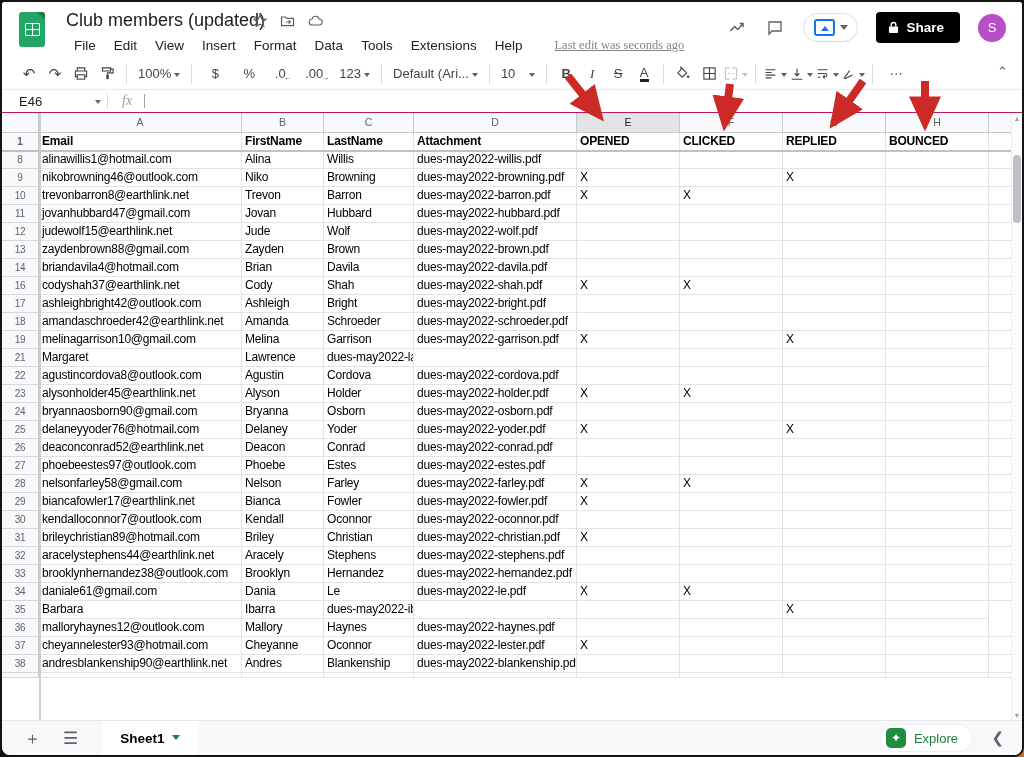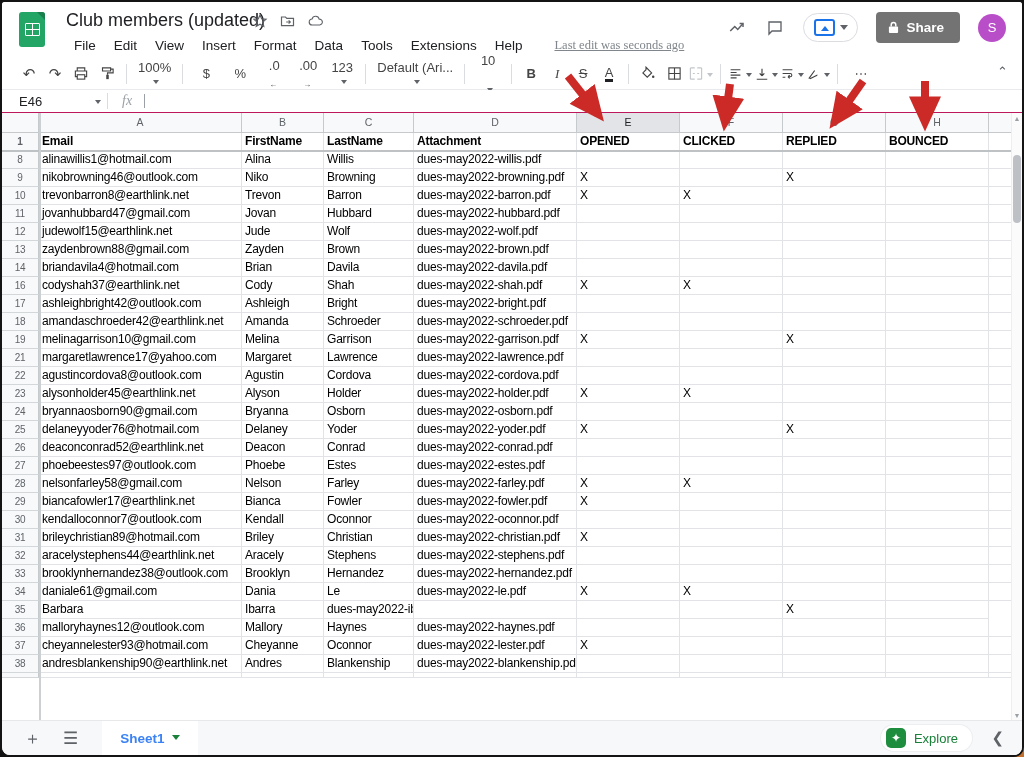--- a/index.html
+++ b/index.html
@@ -21,33 +21,33 @@
   .menubar{position:absolute;left:63px;top:34px;display:flex;gap:0;font-size:13.5px;color:#202124;}
   .menubar span{padding:2px 9px;border-radius:3px;}
   .last-edit{font-size:12.5px;color:#80868b;text-decoration:underline;margin-left:14px;padding-top:3px;font-family:Liberation Serif, serif;}
   .tb-right{position:absolute;right:16px;top:10px;display:flex;align-items:center;gap:18px;}
   .present-btn{display:flex;align-items:center;gap:5px;border:1px solid #dadce0;border-radius:17px;
                padding:5px 9px 5px 10px;background:#fff;}
   .present-box{width:17px;height:13px;border:2px solid #1a73e8;border-radius:3px;position:relative;}
   .present-box:after{content:"";position:absolute;left:4.5px;top:2px;border:4px solid transparent;
                      border-bottom:5px solid #1a73e8;transform:translateY(-1px);}
   .caret{width:0;height:0;border:4px solid transparent;border-top:5px solid #5f6368;margin-top:4px;}
-  .share-btn{display:flex;align-items:center;gap:7px;background:#737373;color:#fff;font-weight:bold;
+  .share-btn{display:flex;align-items:center;gap:7px;background:#000000;color:#fff;font-weight:bold;
              font-size:13.5px;border-radius:4px;padding:8px 16px 8px 12px;}
   .avatar{width:28px;height:28px;border-radius:50%;background:#b94fc8;color:#fff;font-size:13px;
           display:flex;align-items:center;justify-content:center;}
   
   .toolbar{position:absolute;left:0;top:56px;right:0;height:31px;background:#fff;border-bottom:1px solid #e8eaed;
            display:flex;align-items:center;padding-left:14px;color:#444;font-size:13px;}
   .toolbar .ti{display:flex;align-items:center;justify-content:center;min-width:24px;height:24px;
                border-radius:3px;margin:0 1px;white-space:nowrap;}
   .toolbar .sep{width:1px;height:20px;background:#dadce0;margin:0 6px;}
   .toolbar .glyph{font-size:15px;}
   .toolbar .dis{color:#b8bcc0;}
-  .toolbar .lbl{padding:0 4px;flex-direction:column;}
+  .toolbar .lbl{padding:0 4px;}
   .a-underline{border-bottom:3px solid #202124;line-height:13px;}
   .mini-caret{width:0;height:0;border:3.5px solid transparent;border-top:4.5px solid #5f6368;margin:5px 0 0 3px;}
   .mini-caret.dis{border-top-color:#c2c6ca;}
   .tb-collapse{position:absolute;right:14px;top:62px;color:#5f6368;font-size:13px;}
   .subarrow{font-size:8px;margin-top:7px;margin-left:-2px;color:#444;}
   
   .formulabar{position:absolute;left:0;top:88px;right:0;height:22px;background:#fff;border-bottom:4px solid #be185d;
               display:flex;align-items:center;}
   .namebox{width:82px;display:flex;align-items:center;justify-content:space-between;padding:0 6px 0 17px;
            font-size:13px;color:#202124;}
@@ -72,21 +72,21 @@
   .freeze-v{position:absolute;left:37px;top:0;bottom:0;width:2px;background:#cdd0d3;}
   
   .vscroll{position:absolute;right:0;top:111px;width:10px;bottom:34px;background:#fbfbfc;border-left:1px solid #eceef0;}
   .vthumb{position:absolute;left:1px;width:8px;top:42px;height:68px;background:#bdc1c6;border-radius:4px;}
   .vs-arrow{position:absolute;left:1px;width:8px;text-align:center;font-size:7px;color:#9aa0a6;}
   
   .bottombar{position:absolute;left:0;right:0;bottom:0;height:34px;background:#f7f8f9;border-top:1px solid #e6e8ea;
              display:flex;align-items:center;}
   .bb-icon{color:#5f6368;font-size:17px;margin-left:22px;}
   .sheet-tab{margin-left:24px;height:34px;background:#fff;display:flex;align-items:center;gap:7px;
-             padding:0 18px;color:#3b82f6;font-weight:bold;font-size:13.5px;}
+             padding:0 18px;color:#000000;font-weight:bold;font-size:13.5px;}
   .sheet-tab .caret{border-top-color:#188038;margin-top:3px;}
   .explore{position:absolute;right:50px;top:4px;display:flex;align-items:center;gap:8px;background:#fff;
            border-radius:14px;padding:3px 14px 3px 5px;box-shadow:0 0 0 1px #eceef0;}
   .explore-icon{width:20px;height:20px;background:#1e8e3e;border-radius:5px;color:#fff;font-size:12px;
                 display:flex;align-items:center;justify-content:center;}
   .explore-label{color:#188038;font-size:13px;}
   .bb-collapse{position:absolute;right:18px;top:8px;color:#5f6368;font-size:15px;}
   
   .arrows{position:absolute;inset:0;pointer-events:none;z-index:60;}
   svg.iconsvg{display:block;}
@@ -441,21 +441,20 @@
           <div class="c">X</div>
           <div class="c"></div>
           <div class="c">X</div>
           <div class="c"></div>
           <div class="c last"></div>
         </div>
 
 
         <div class="r">
           <div class="c num">21</div>
-          <div class="c">margaretlawrence17@yahoo.com</div>
           <div class="c">Margaret</div>
           <div class="c">Lawrence</div>
           <div class="c">dues-may2022-lawrence.pdf</div>
           <div class="c"></div>
           <div class="c"></div>
           <div class="c"></div>
           <div class="c"></div>
           <div class="c last"></div>
         </div>
 

